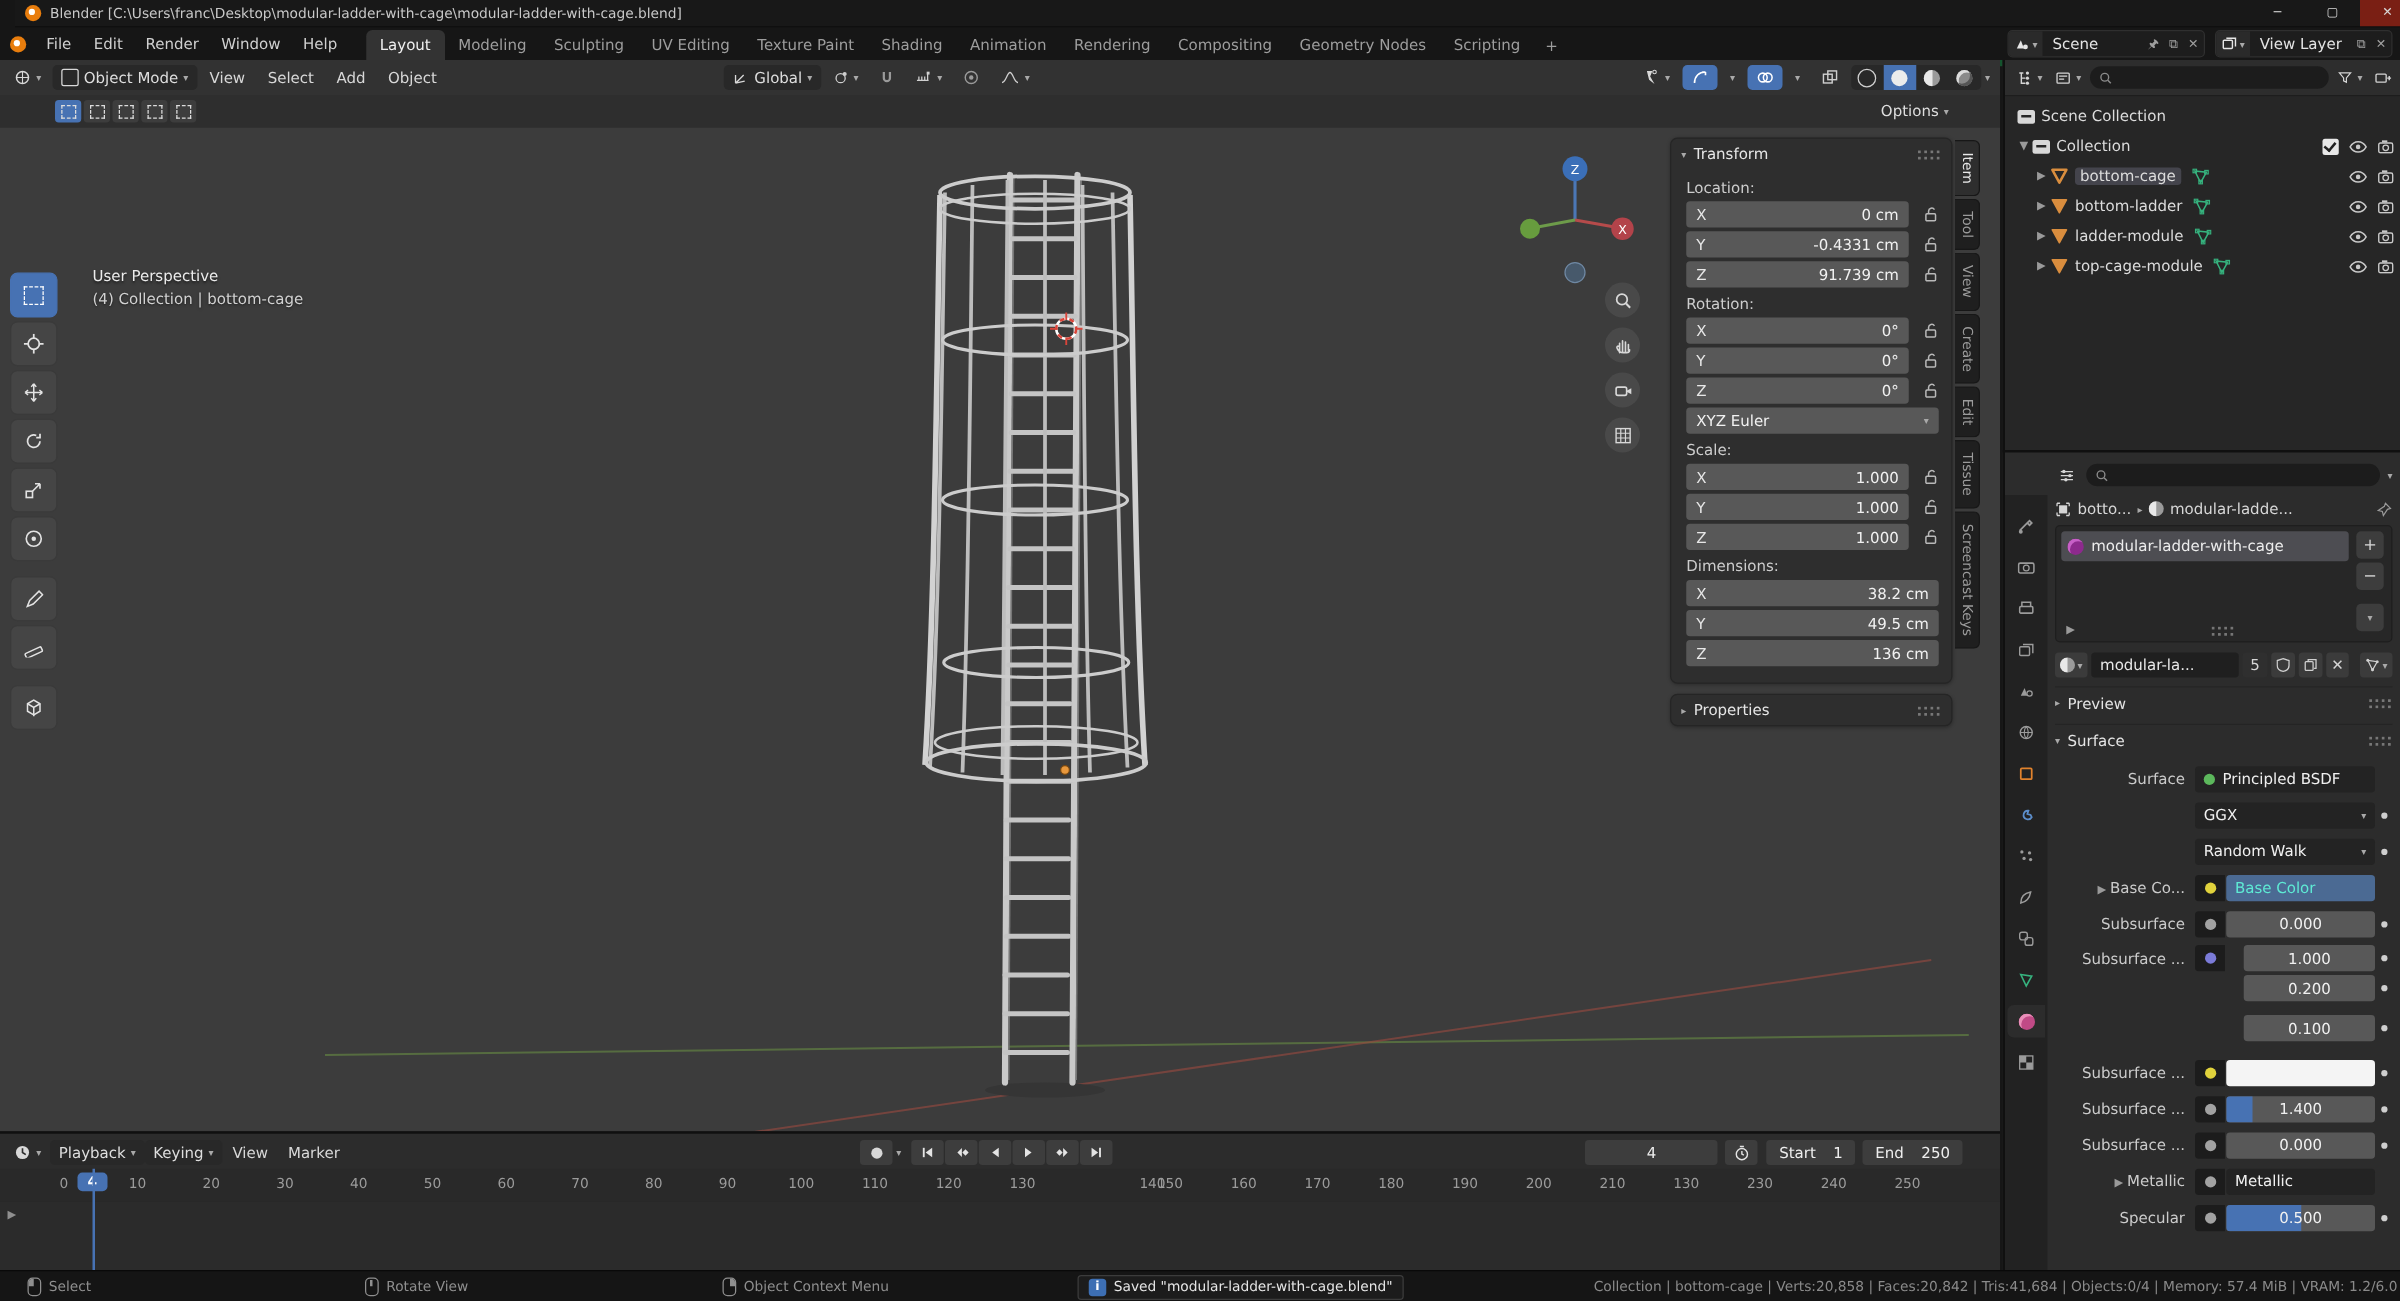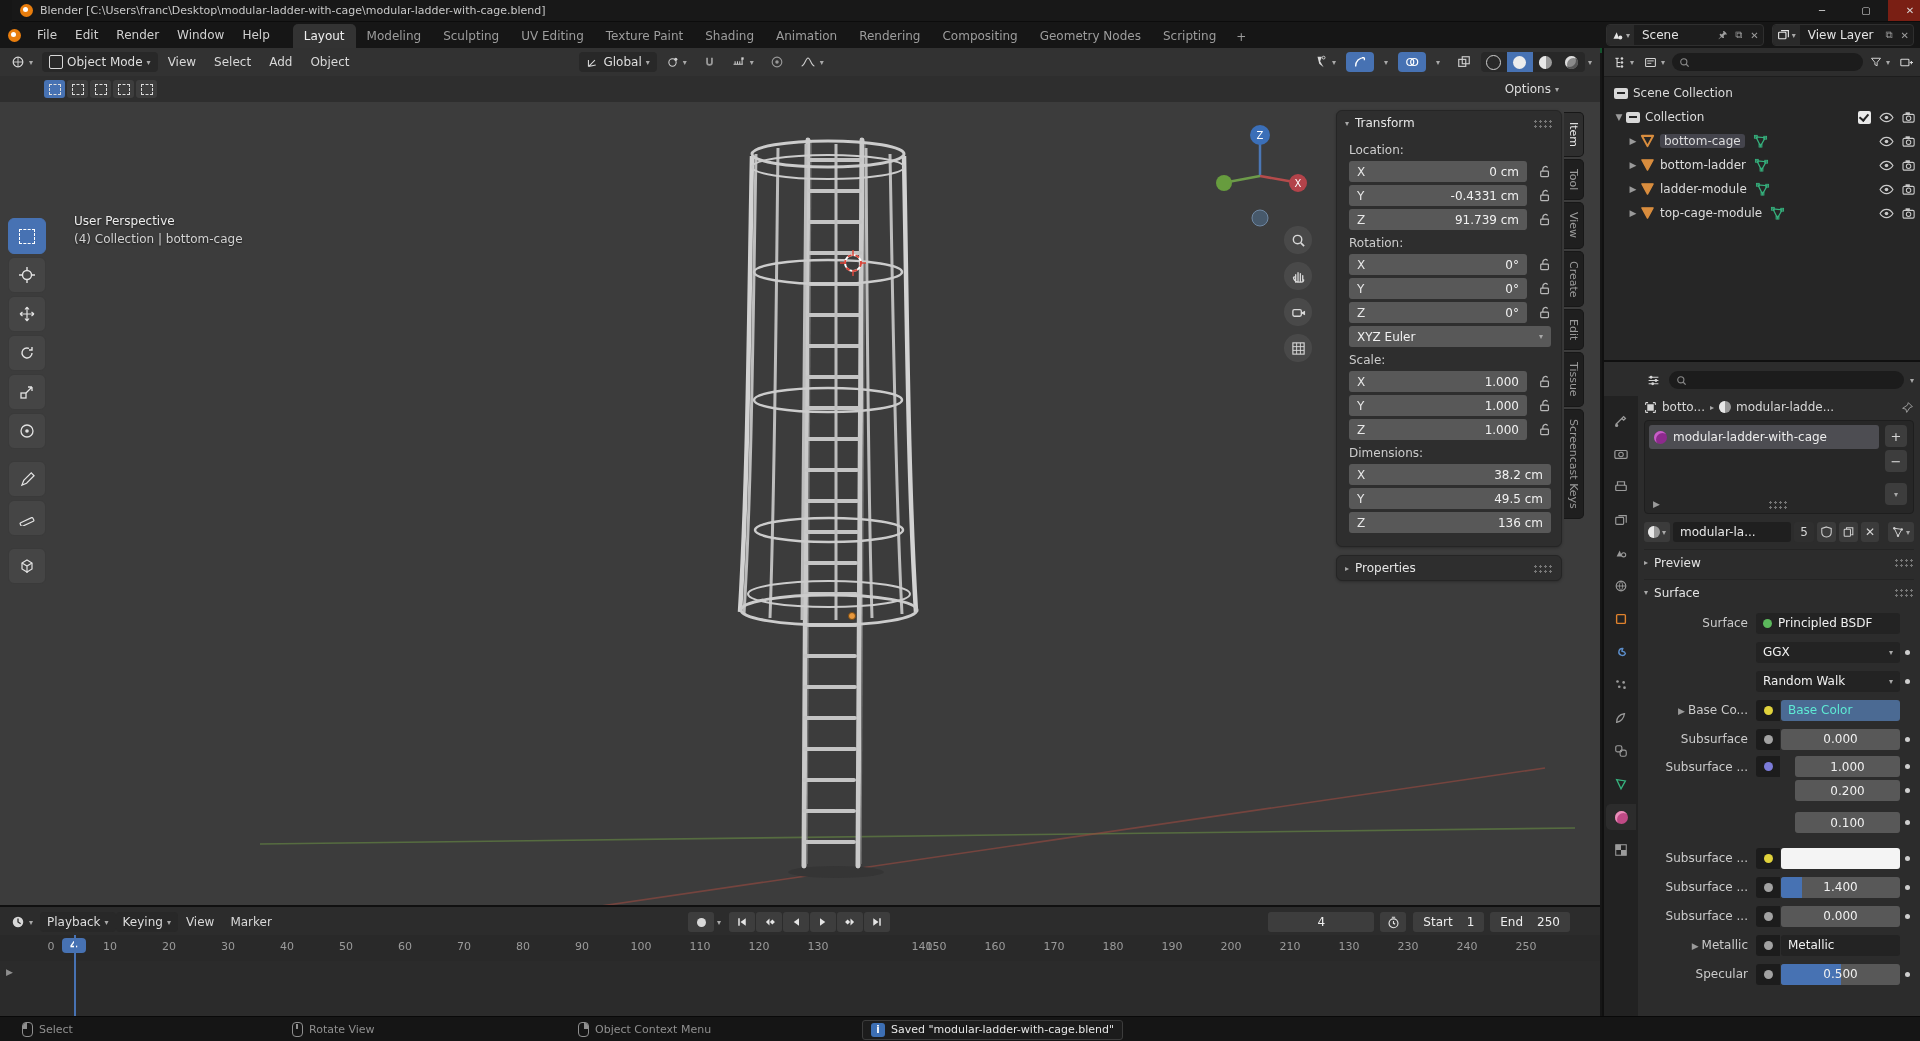--- a/index.html
+++ b/index.html
@@ -1263,15 +1263,18 @@
     <span class="sb" style="left:578px">
       <span class="mouseic r"></span>
       <span>Object Context Menu</span>
     </span>
     <span class="sb" style="left:862px">
       <span class="savedbox">
         <span class="infoic">i</span>
         <span>Saved "modular-ladder-with-cage.blend"</span>
       </span>
     </span>
+    <span class="sb" style="right:2px;color:#8a8a8a;">
+      <span>Collection | bottom-cage | Verts:20,858 | Faces:20,842 | Tris:41,684 | Objects:0/4 | Memory: 57.4 MiB | VRAM: 1.2/6.0</span>
+    </span>
   </div>
 
 </div>
 
 </body></html>

